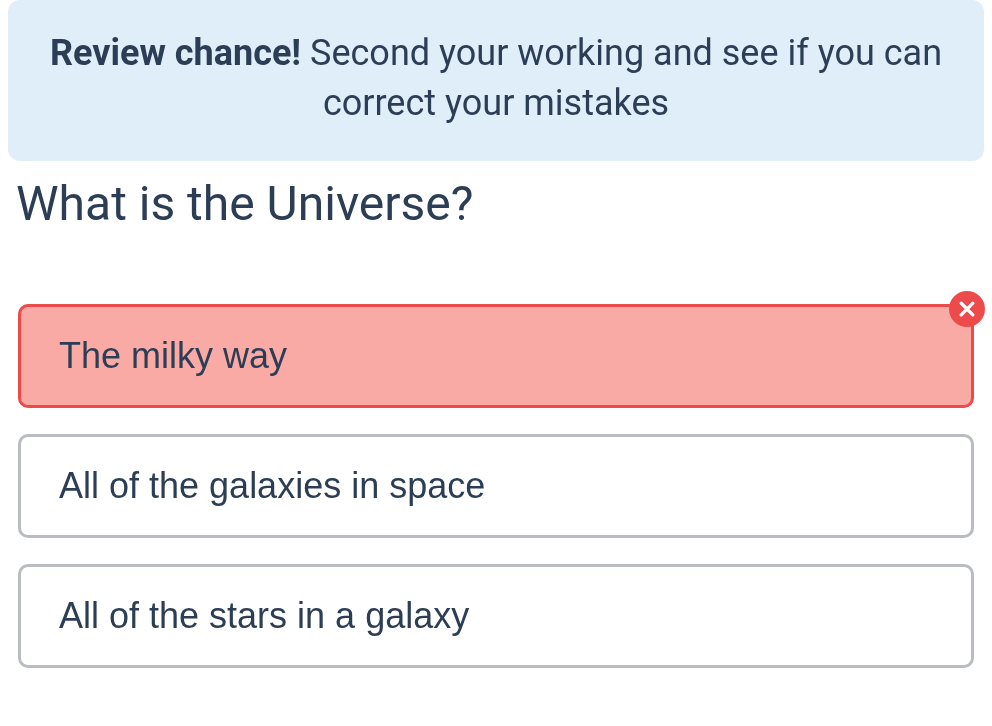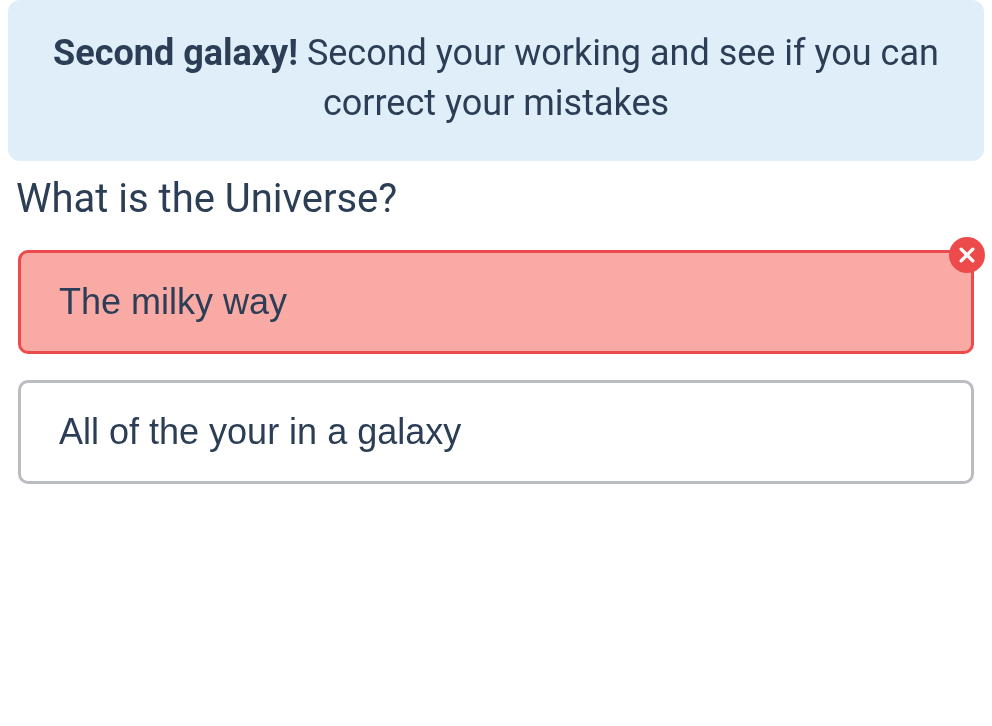--- a/index.html
+++ b/index.html
@@ -22,21 +22,21 @@
       text-align: center;
       color: #2c3e56;
       font-size: 36px;
       line-height: 1.4;
     }
     .banner .bold {
       font-weight: 700;
     }
     .question {
       color: #2c3e56;
-      font-size: 40px;
+      font-size: 48px;
       padding: 6px 16px 28px 16px;
       font-weight: 400;
     }
     .options {
       display: flex;
       flex-direction: column;
       gap: 26px;
       padding: 0 18px;
     }
     .option {
@@ -47,20 +47,21 @@
       font-size: 36px;
       color: #2c3e56;
       background: #ffffff;
       cursor: pointer;
       text-align: left;
       width: 100%;
     }
     .option.wrong {
       background: #f9aaa5;
       border-color: #ed4b4b;
+      margin-top: 44px;
     }
     .wrong-badge {
       position: absolute;
       top: -16px;
       right: -14px;
       width: 36px;
       height: 36px;
       border-radius: 50%;
       background: #ed4b4b;
       display: flex;
@@ -69,31 +70,34 @@
     }
     .wrong-badge svg {
       width: 20px;
       height: 20px;
     }
   </style>
 </head>
 <body>
 
 <div class="banner">
-  <span class="bold">Second galaxy!</span><span> Second your working and see if you can correct your mistakes</span>
+  <span class="bold">Review chance!</span><span> Second your working and see if you can correct your mistakes</span>
 </div>
 
 <div class="question">What is the Universe?</div>
 
 <div class="options">
   <button class="option wrong">
     <span>The milky way</span>
     <span class="wrong-badge">
       <svg viewBox="0 0 24 24" fill="none" stroke="#ffffff" stroke-width="4" stroke-linecap="round">
         <line x1="5" y1="5" x2="19" y2="19"></line>
         <line x1="19" y1="5" x2="5" y2="19"></line>
       </svg>
     </span>
   </button>
   <button class="option">
-    <span>All of the your in a galaxy</span>
+    <span>All of the galaxies in space</span>
+  </button>
+  <button class="option">
+    <span>All of the stars in a galaxy</span>
   </button>
 </div>
 
 </body></html>

